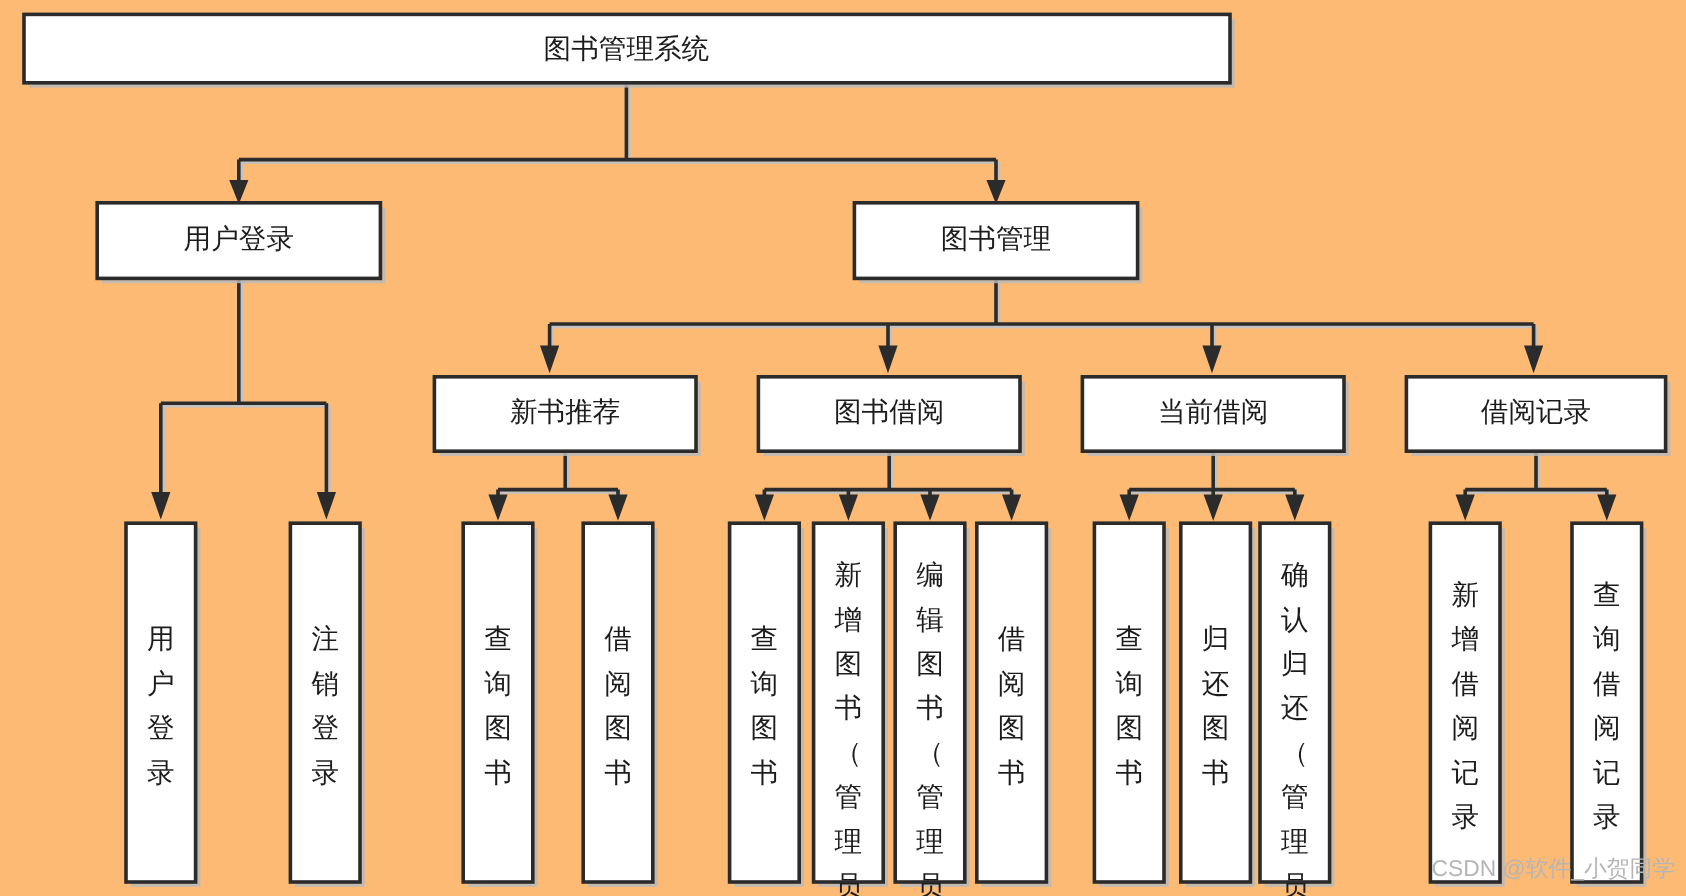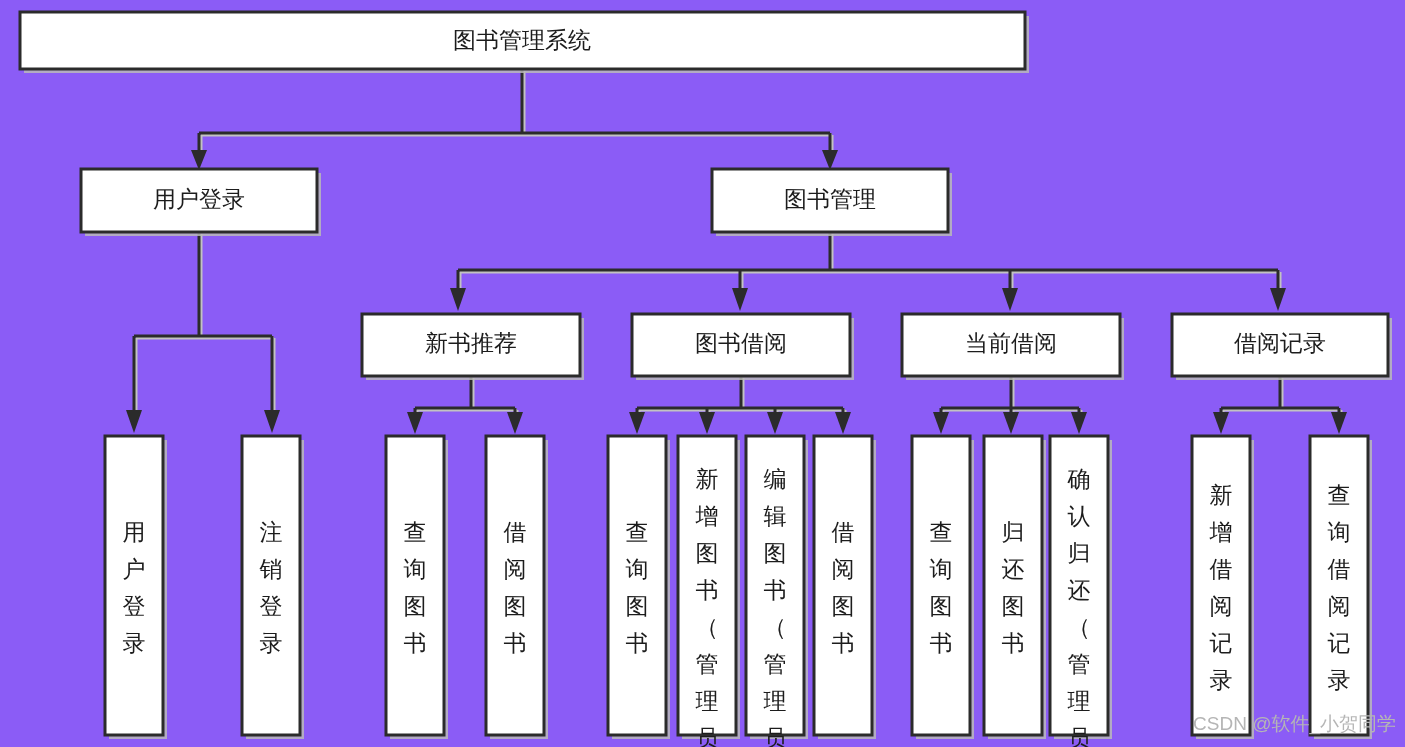--- a/index.html
+++ b/index.html
@@ -11,21 +11,21 @@
   body {
     width: 1405px;
     height: 747px;
     font-family: "Liberation Sans", "DejaVu Sans", sans-serif;
     overflow: hidden;
   }
   #diagram-root {
     position: relative;
     width: 1405px;
     height: 747px;
-    background: #8b5cf6;
+    background: #fdba74;
   }
   svg.diagram-canvas {
     position: absolute;
     top: 0;
     left: 0;
     width: 1405px;
     height: 747px;
     display: block;
   }
   .node-box {

